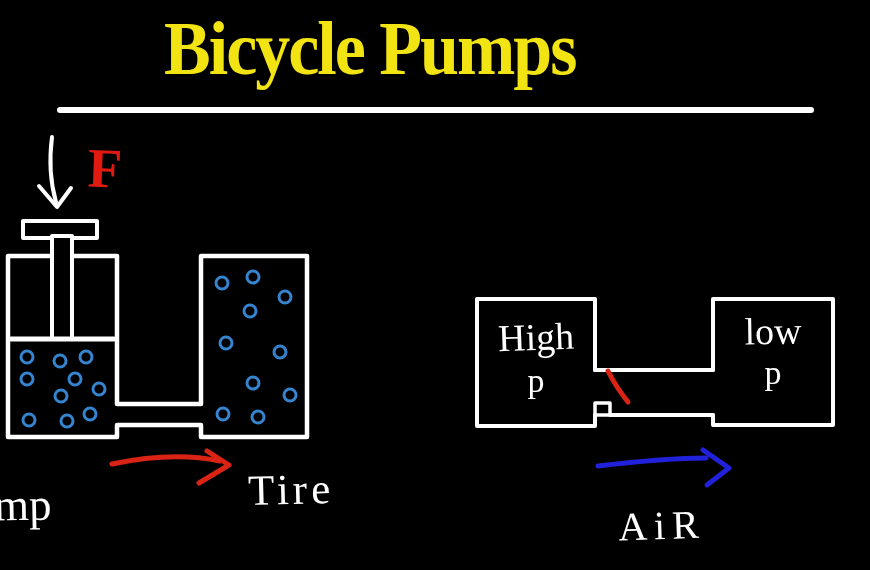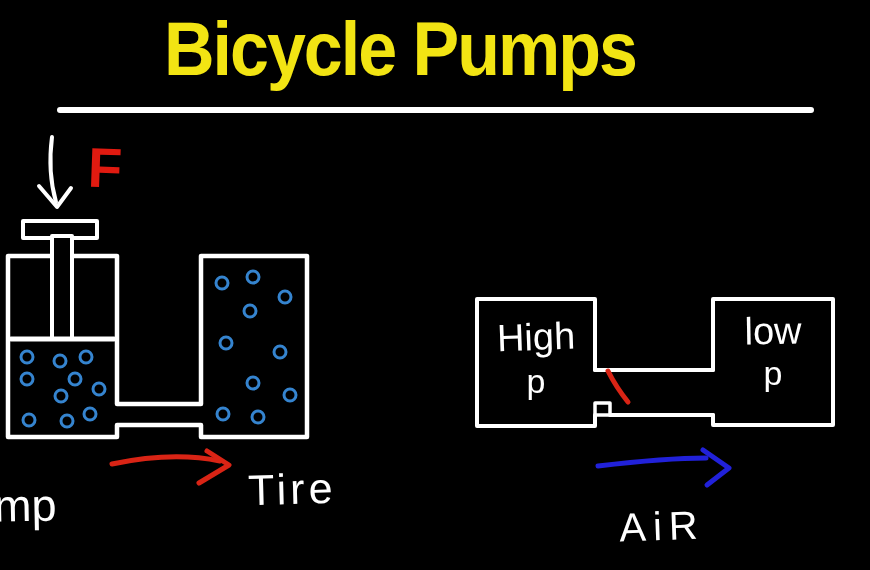--- a/index.html
+++ b/index.html
@@ -2,21 +2,21 @@
 <html><head>
 <meta charset="utf-8">
 <style>
   html, body { margin: 0; padding: 0; background: #000; }
   .stage {
     position: relative;
     width: 870px;
     height: 570px;
     background: #000;
     overflow: hidden;
-    font-family: Liberation Sans, sans-serif;
+    font-family: Liberation Serif, serif;
   }
   .abs { position: absolute; }
   .title {
     left: 164px;
     top: 4px;
     font-size: 70px;
     font-weight: bold;
     letter-spacing: -2px;
     line-height: 1.2;
     color: #f2e413;

